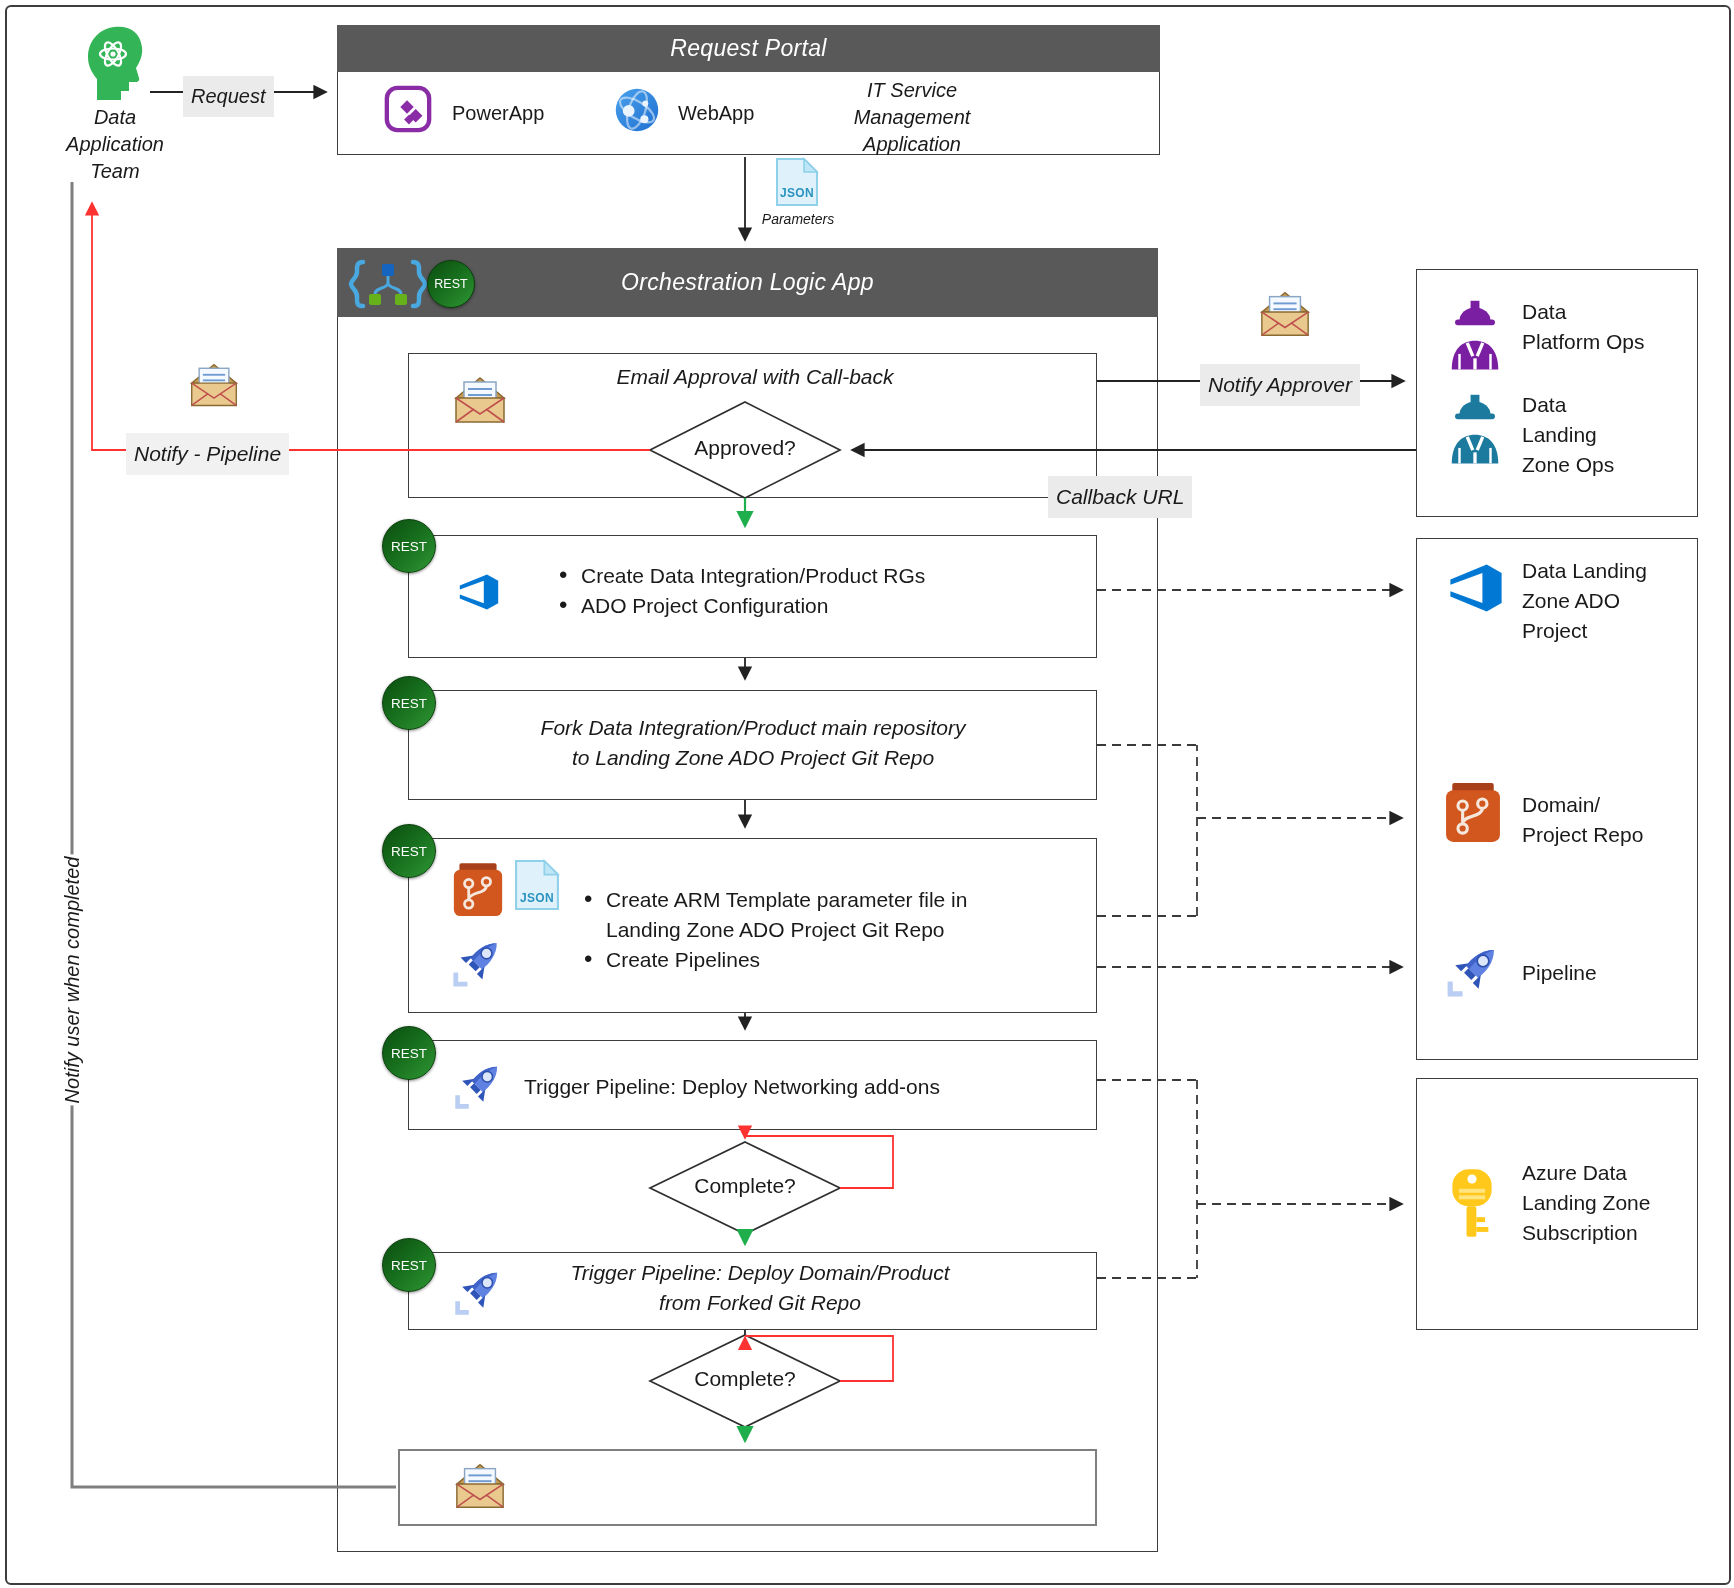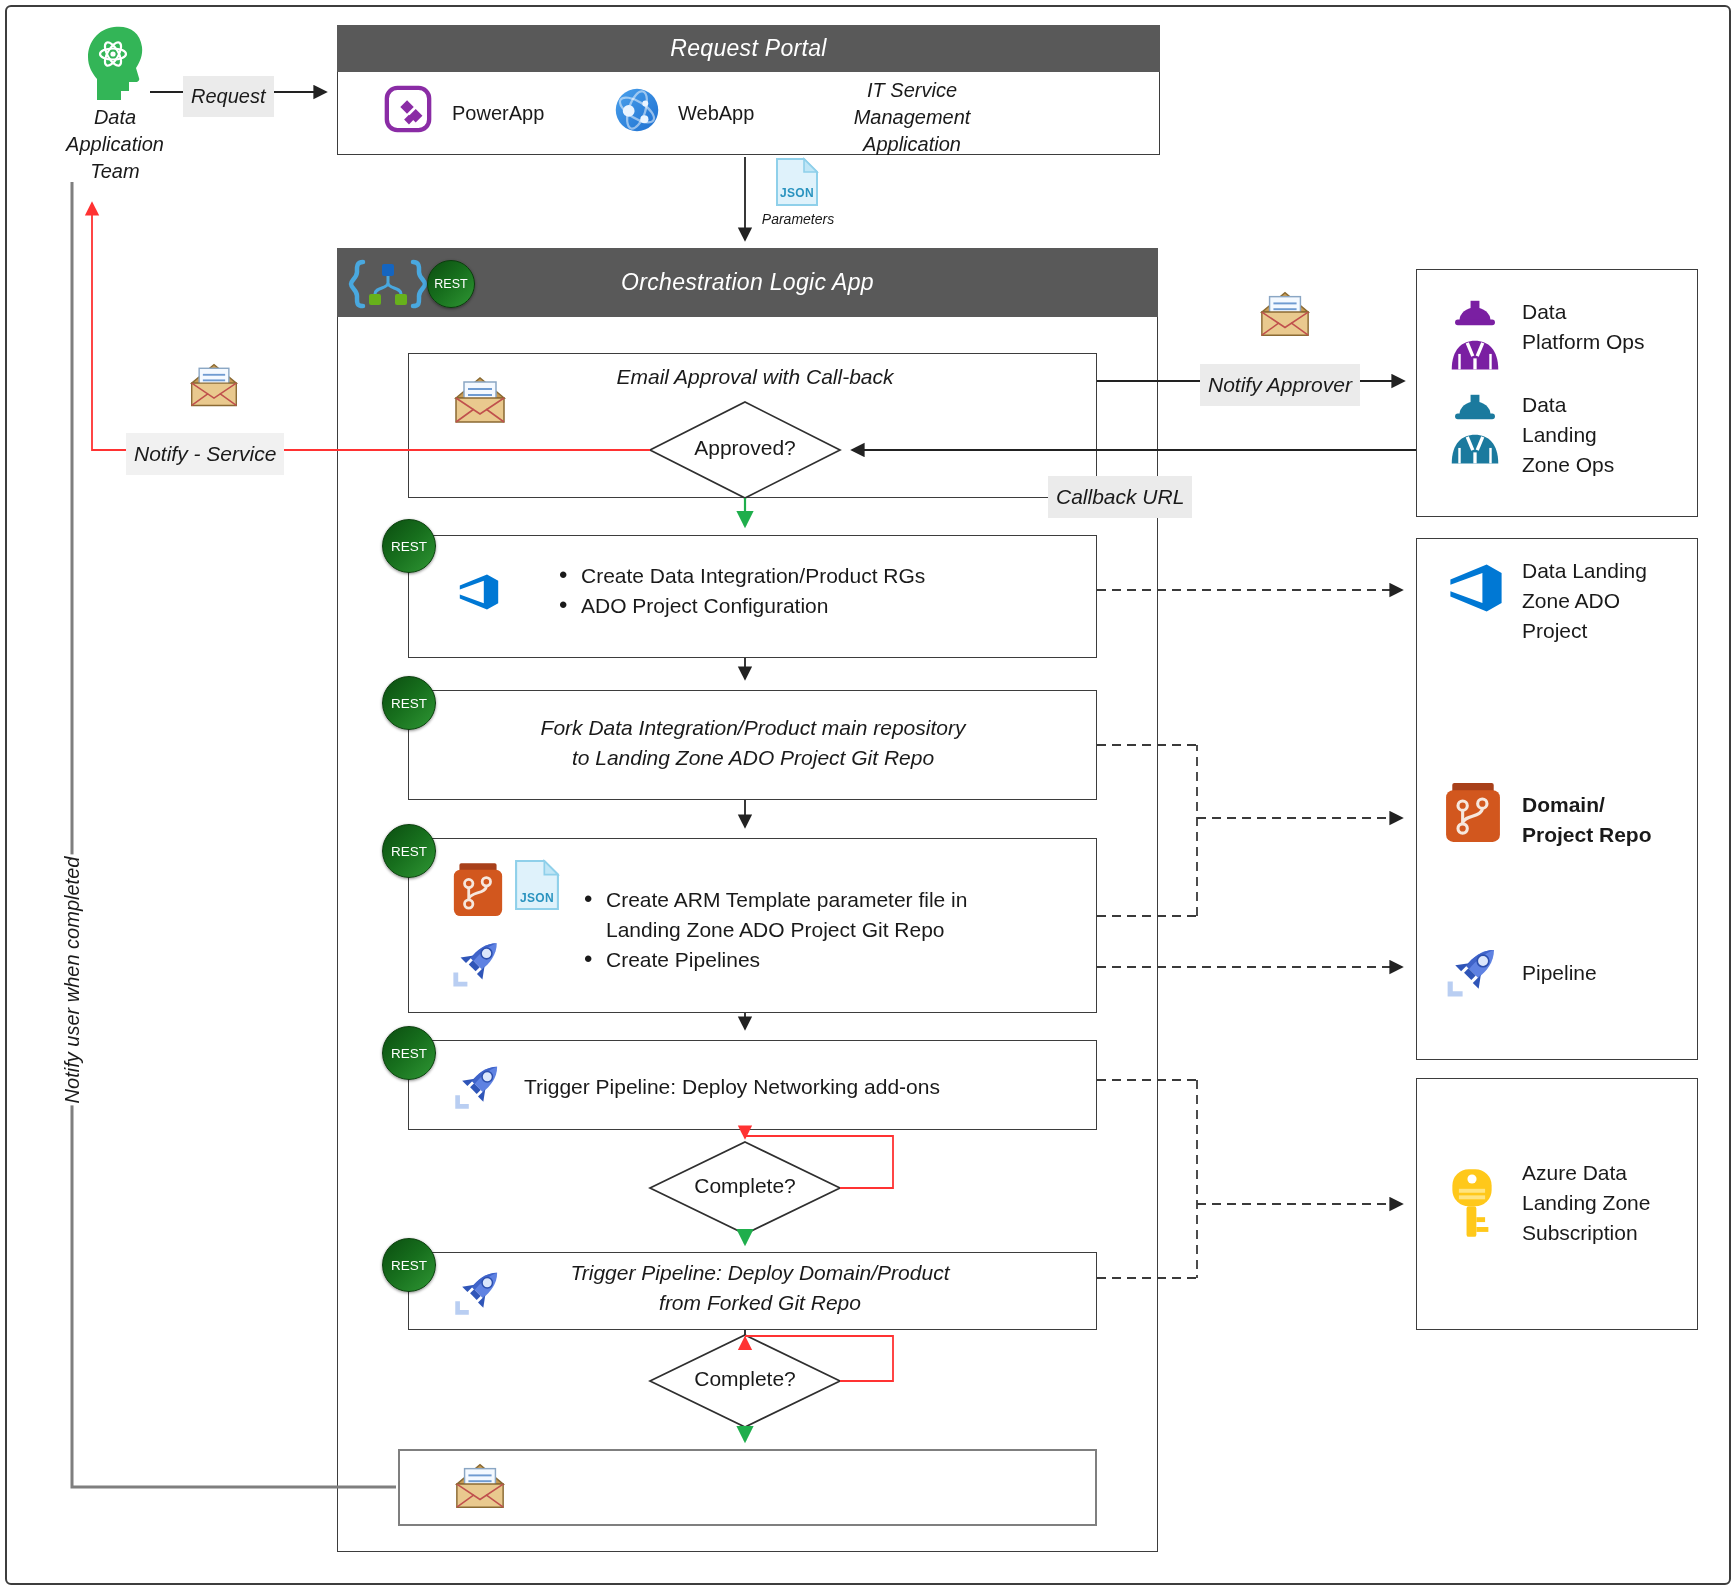--- a/index.html
+++ b/index.html
@@ -292,21 +292,21 @@
       <rect x="2" y="7" width="52" height="50" rx="7" fill="#d2571e"></rect>
       <g stroke="#f6e7dd" stroke-width="3" fill="none">
         <circle cx="18" cy="22" r="4.5"></circle>
           <circle cx="37" cy="20" r="4.5"></circle>
           <circle cx="18" cy="44" r="4.5"></circle>
         <path d="M18 26.5 V39.5"></path>
           <path d="M37 24.5 C37 33 20 31 18.5 38"></path>
       </g>
     </svg>
   </div>
-  <div class="abs ml t21" style="left:1522px;top:790px;width:175px;font-weight:bold;">Domain/
+  <div class="abs ml t21" style="left:1522px;top:790px;width:175px;">Domain/
 Project Repo</div>
   <div class="icon" style="left:1444px;top:938px;width:62px;height:62px;">
     <svg width="62" height="62" viewBox="0 0 60 60">
       <path d="M6 42 v12 h12" stroke="#b9cef2" stroke-width="5" fill="none"></path>
       <g transform="rotate(45 30 30)">
         <path d="M30 4 C38 12 40 24 38 34 H22 C20 24 22 12 30 4 Z" fill="#5f82e2"></path>
         <path d="M30 4 C26 12 25 24 26 34 H22 C20 24 22 12 30 4 Z" fill="#3f63c9"></path>
         <path d="M22 30 L14 41 H22 Z" fill="#2f55b8"></path>
           <path d="M38 30 L46 41 H38 Z" fill="#2f55b8"></path>
         <rect x="25" y="34" width="10" height="6" fill="#2f55b8"></rect>
@@ -420,21 +420,21 @@
       <rect x="12" y="8" width="32" height="28" fill="#f4f9ff" stroke="#8aa6c4" stroke-width="1.5"></rect>
       <g stroke="#6f9bd1" stroke-width="2">
           <path d="M16 15 H40"></path>
           <path d="M16 21 H40"></path>
           <path d="M16 27 H40"></path>
         </g>
       <polygon points="4,24 52,24 52,48 4,48" fill="#e9c98e" stroke="#8a6a33" stroke-width="1.5"></polygon>
       <path d="M4 24 L28 40 L52 24 M4 48 L22 35 M52 48 L34 35" fill="none" stroke="#c0504d" stroke-width="1.6"></path>
     </svg>
   </div>
-  <div class="edge-label" style="left:126px;top:433px;background:#f1f1f1;">Notify - Service</div>
+  <div class="edge-label" style="left:126px;top:433px;background:#f1f1f1;">Notify - Pipeline</div>
 
   <div class="icon" style="left:1258px;top:288px;width:54px;height:52px;">
     <svg width="54" height="52" viewBox="0 0 56 52">
       <polygon points="4,24 28,4 52,24" fill="#c89b53" stroke="#8a6a33" stroke-width="1.5"></polygon>
       <rect x="12" y="8" width="32" height="28" fill="#f4f9ff" stroke="#8aa6c4" stroke-width="1.5"></rect>
       <g stroke="#6f9bd1" stroke-width="2">
           <path d="M16 15 H40"></path>
           <path d="M16 21 H40"></path>
           <path d="M16 27 H40"></path>
         </g>

